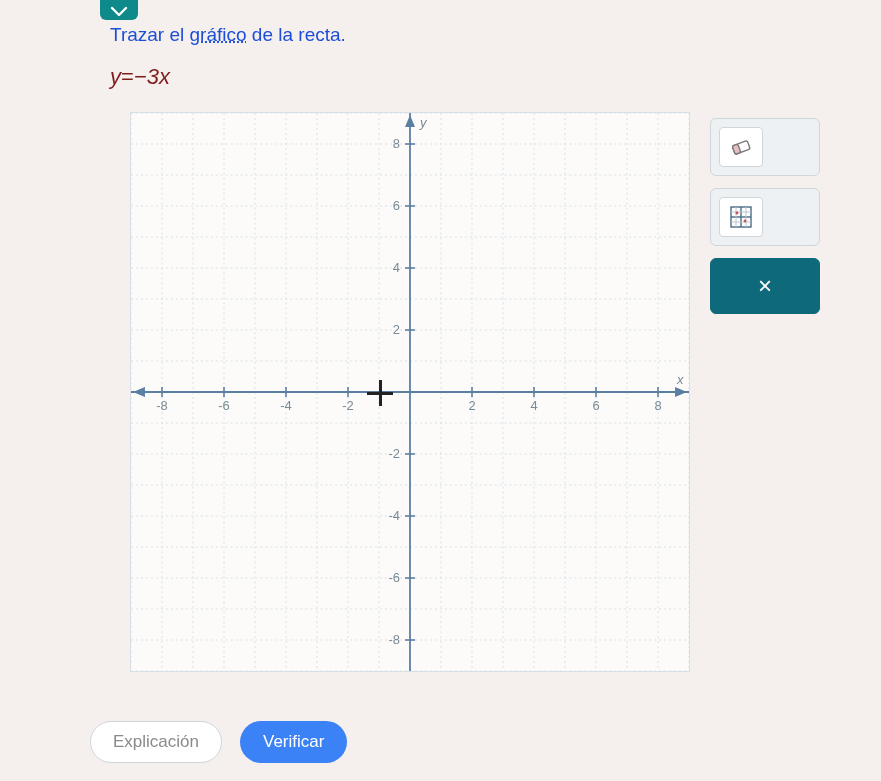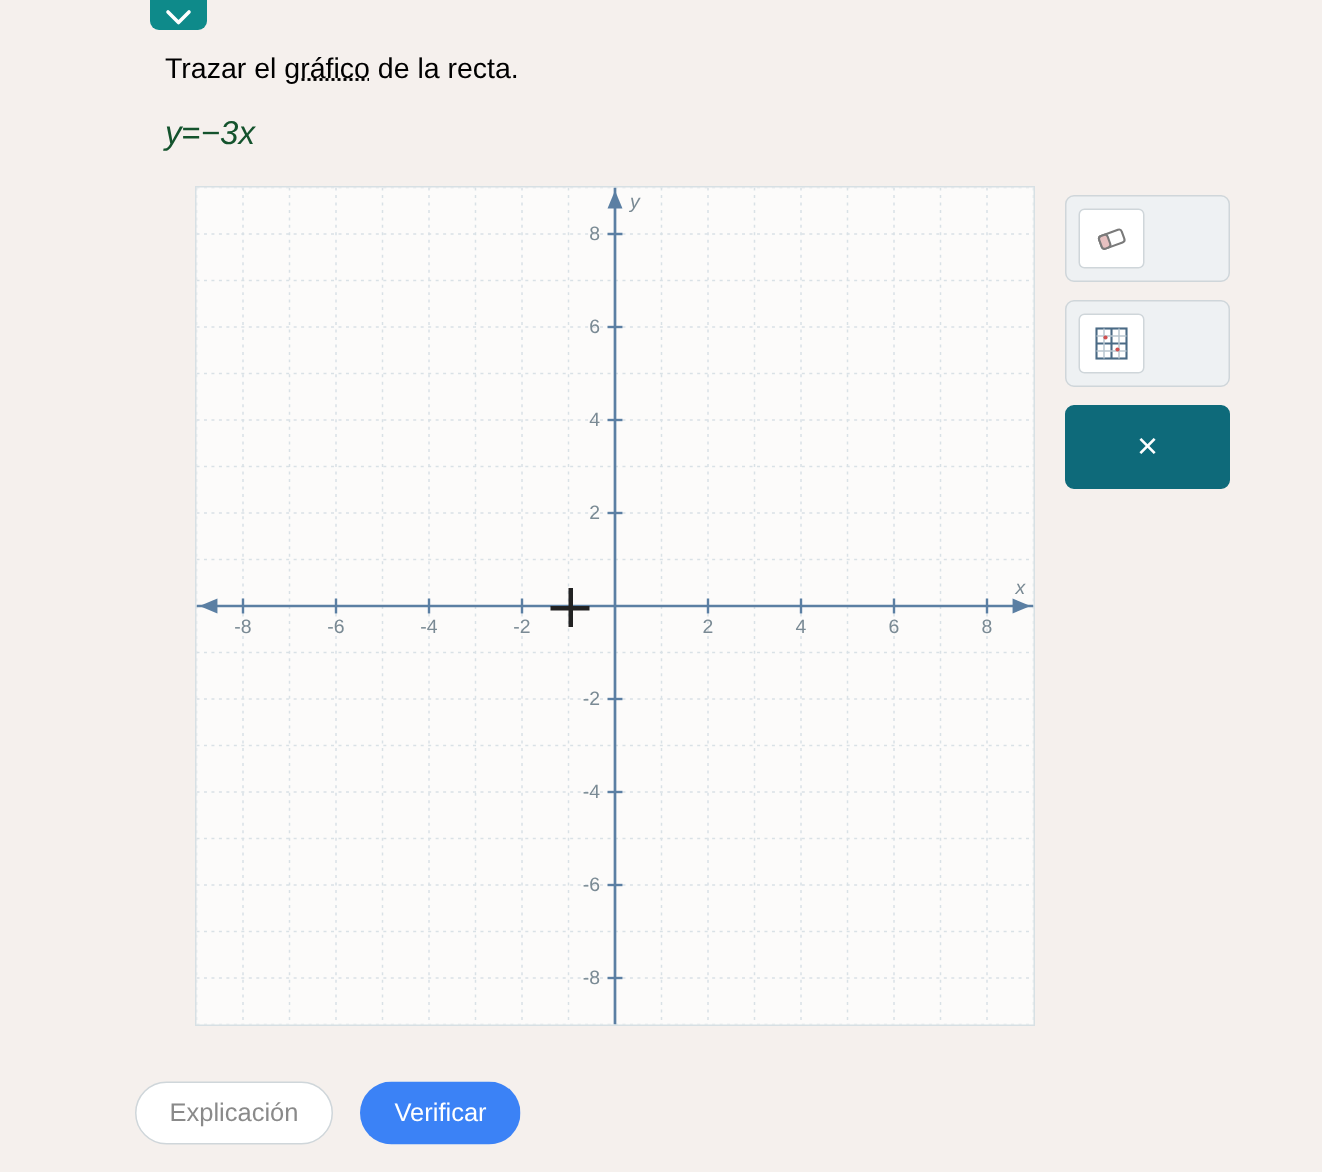--- a/index.html
+++ b/index.html
@@ -22,30 +22,30 @@
     width: 38px;
     height: 28px;
     background: #0e8a8a;
     border-radius: 0 0 6px 6px;
     display: flex;
     align-items: flex-end;
     justify-content: center;
     padding-bottom: 2px;
   }
   .instruction {
-    margin-top: 26px;
+    margin-top: 14px;
     margin-left: 40px;
     font-size: 19px;
-    color: #000000;
+    color: #1d4ed8;
   }
   .instruction .underlined { text-decoration: underline dotted; }
   .equation {
     margin: 18px 0 22px 40px;
     font-size: 22px;
-    color: #14532d;
+    color: #7f1d1d;
     font-style: italic;
   }
   .equation .eq-op { font-style: normal; }
   .work-row {
     display: flex;
     align-items: flex-start;
     gap: 20px;
     margin-left: 60px;
   }
   .plot-wrap {

